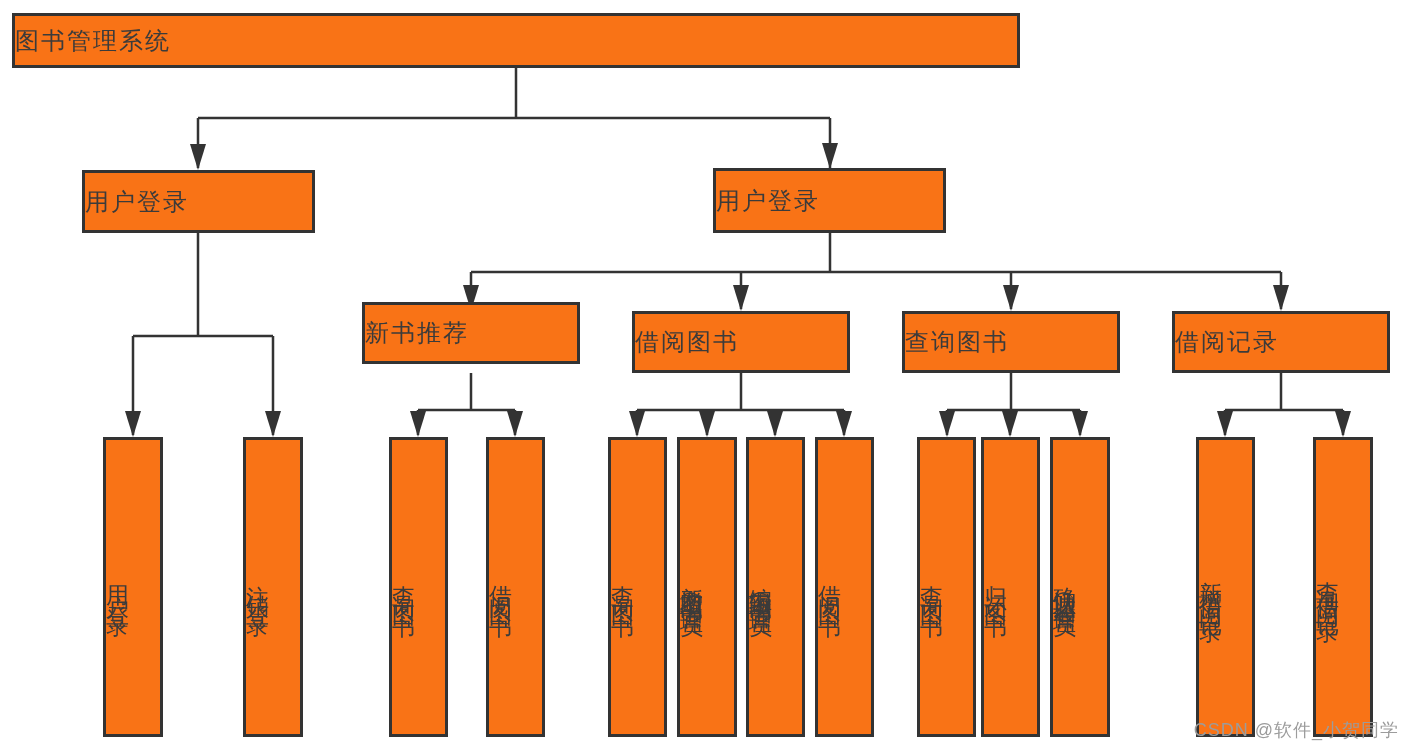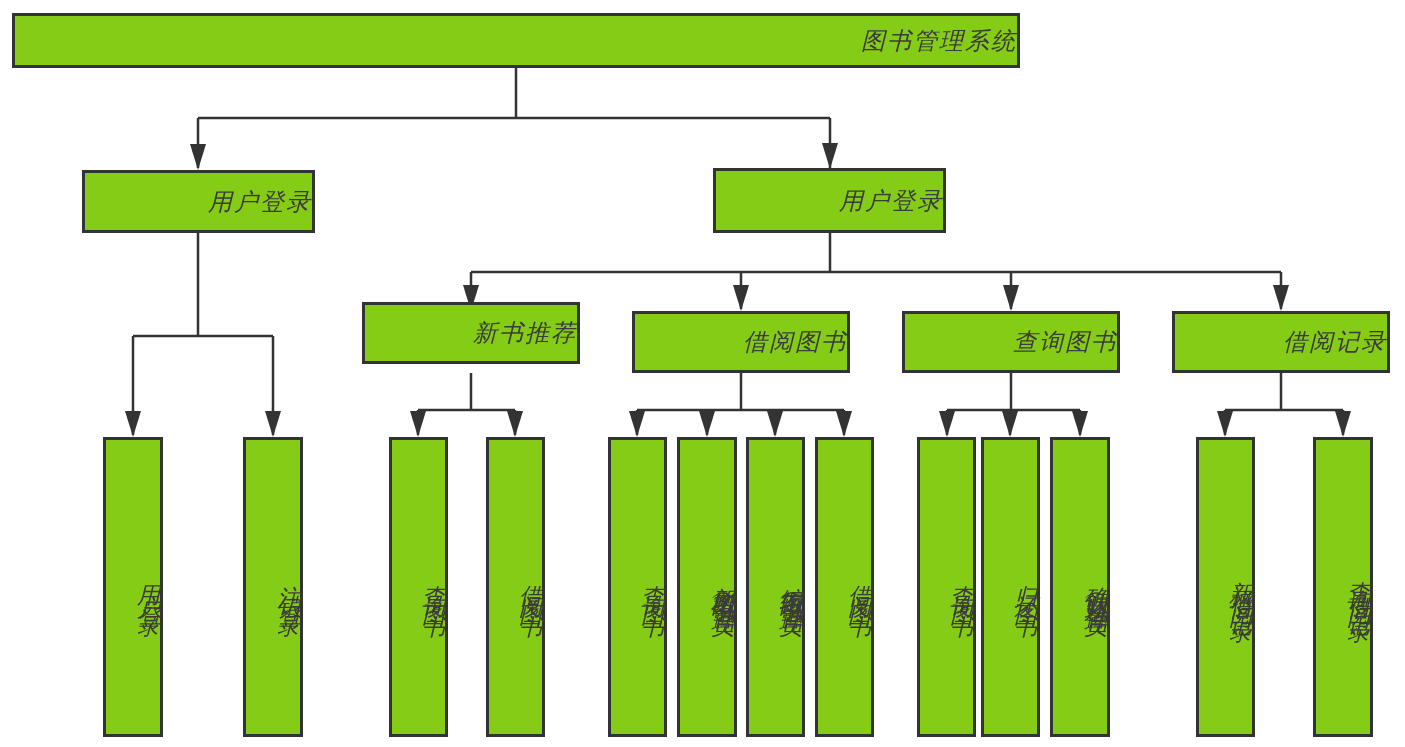--- a/index.html
+++ b/index.html
@@ -15,25 +15,24 @@
   svg.connectors {
     position: absolute;
     left: 0; top: 0;
     width: 1405px; height: 747px;
     pointer-events: none;
   }
   .box {
     position: absolute;
     box-sizing: border-box;
     border: 3px solid #333333;
-    background: #84cc16;
+    background: #f97316;
     display: flex;
     align-items: center;
-    justify-content: flex-end;
-    font-style: italic;
+    justify-content: flex-start;
   }
   .hbox span {
     font-size: 24px;
     letter-spacing: 2px;
     white-space: nowrap;
   }
   .leaf span {
     writing-mode: vertical-rl;
     text-orientation: mixed;
     font-size: 23px;
@@ -162,14 +161,15 @@
     <span>确认归还（管理员）</span>
   </div>
 
   <div class="box leaf med" style="left:1196px;top:437px;width:59px;height:300px">
     <span>新增借阅记录</span>
   </div>
   <div class="box leaf med" style="left:1313px;top:437px;width:60px;height:300px">
     <span>查询借阅记录</span>
   </div>
 
+  <div class="watermark">CSDN @软件_小贺同学</div>
 
 </div>
 
 </body></html>

